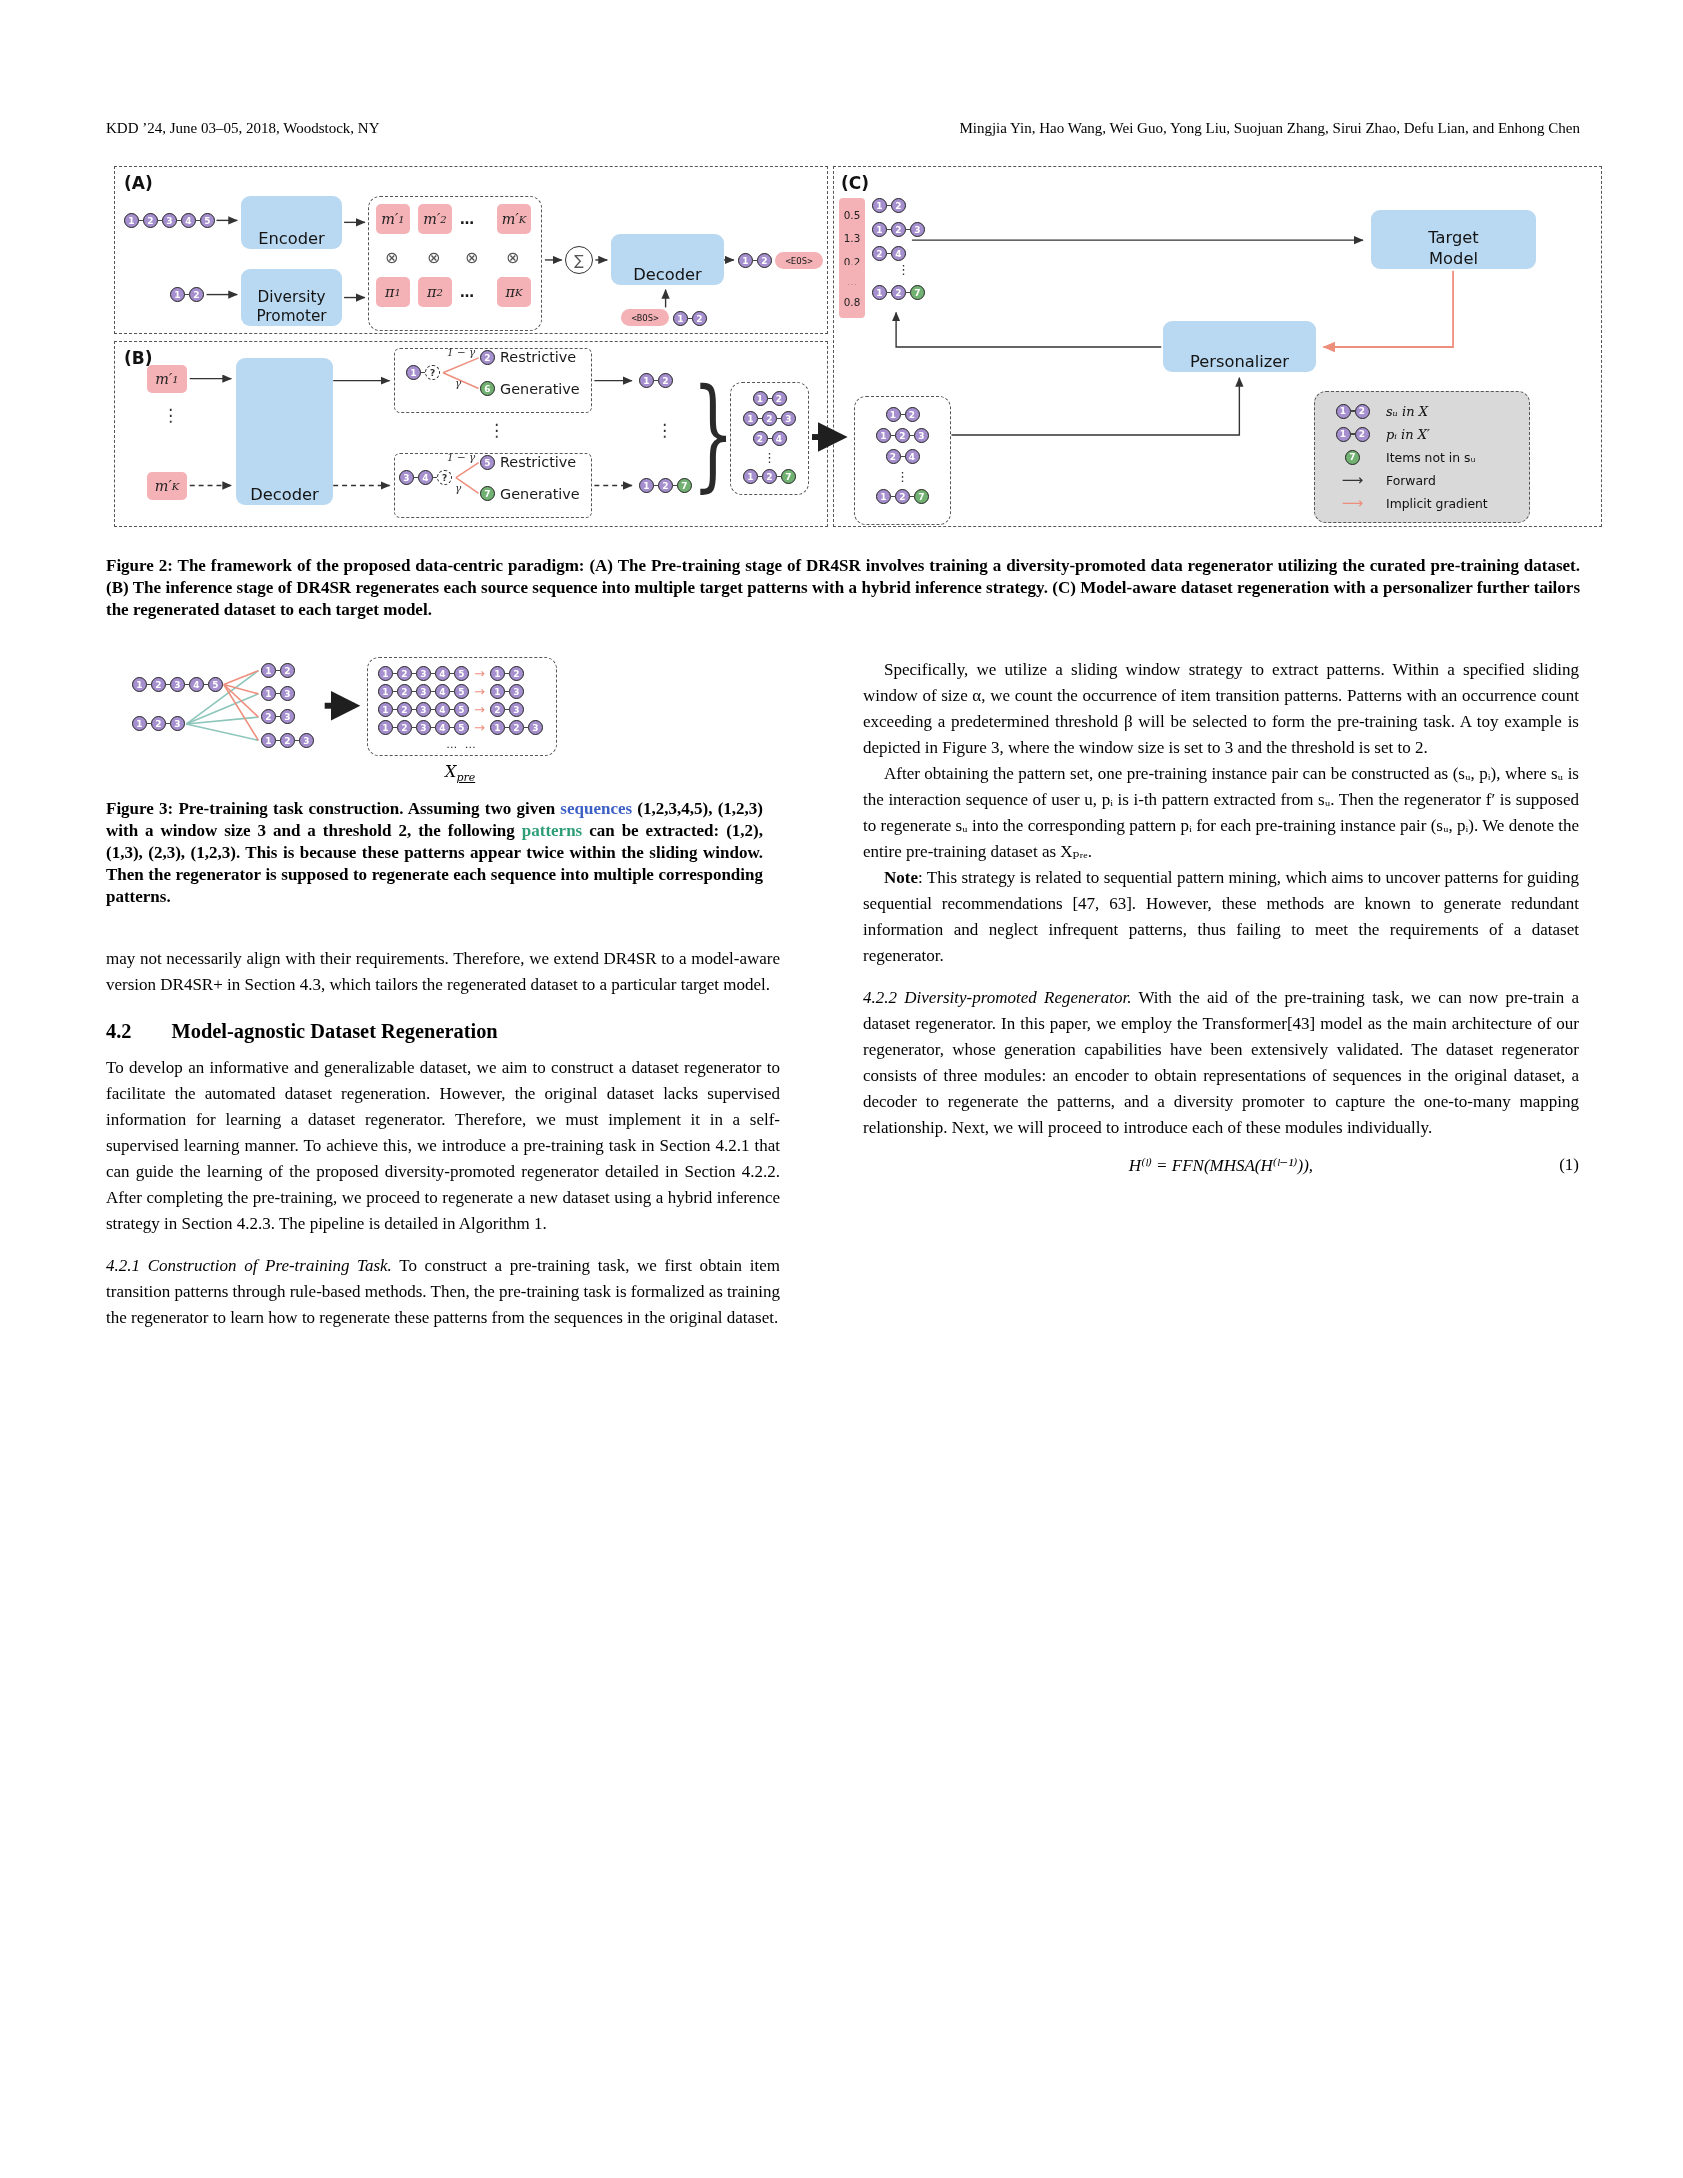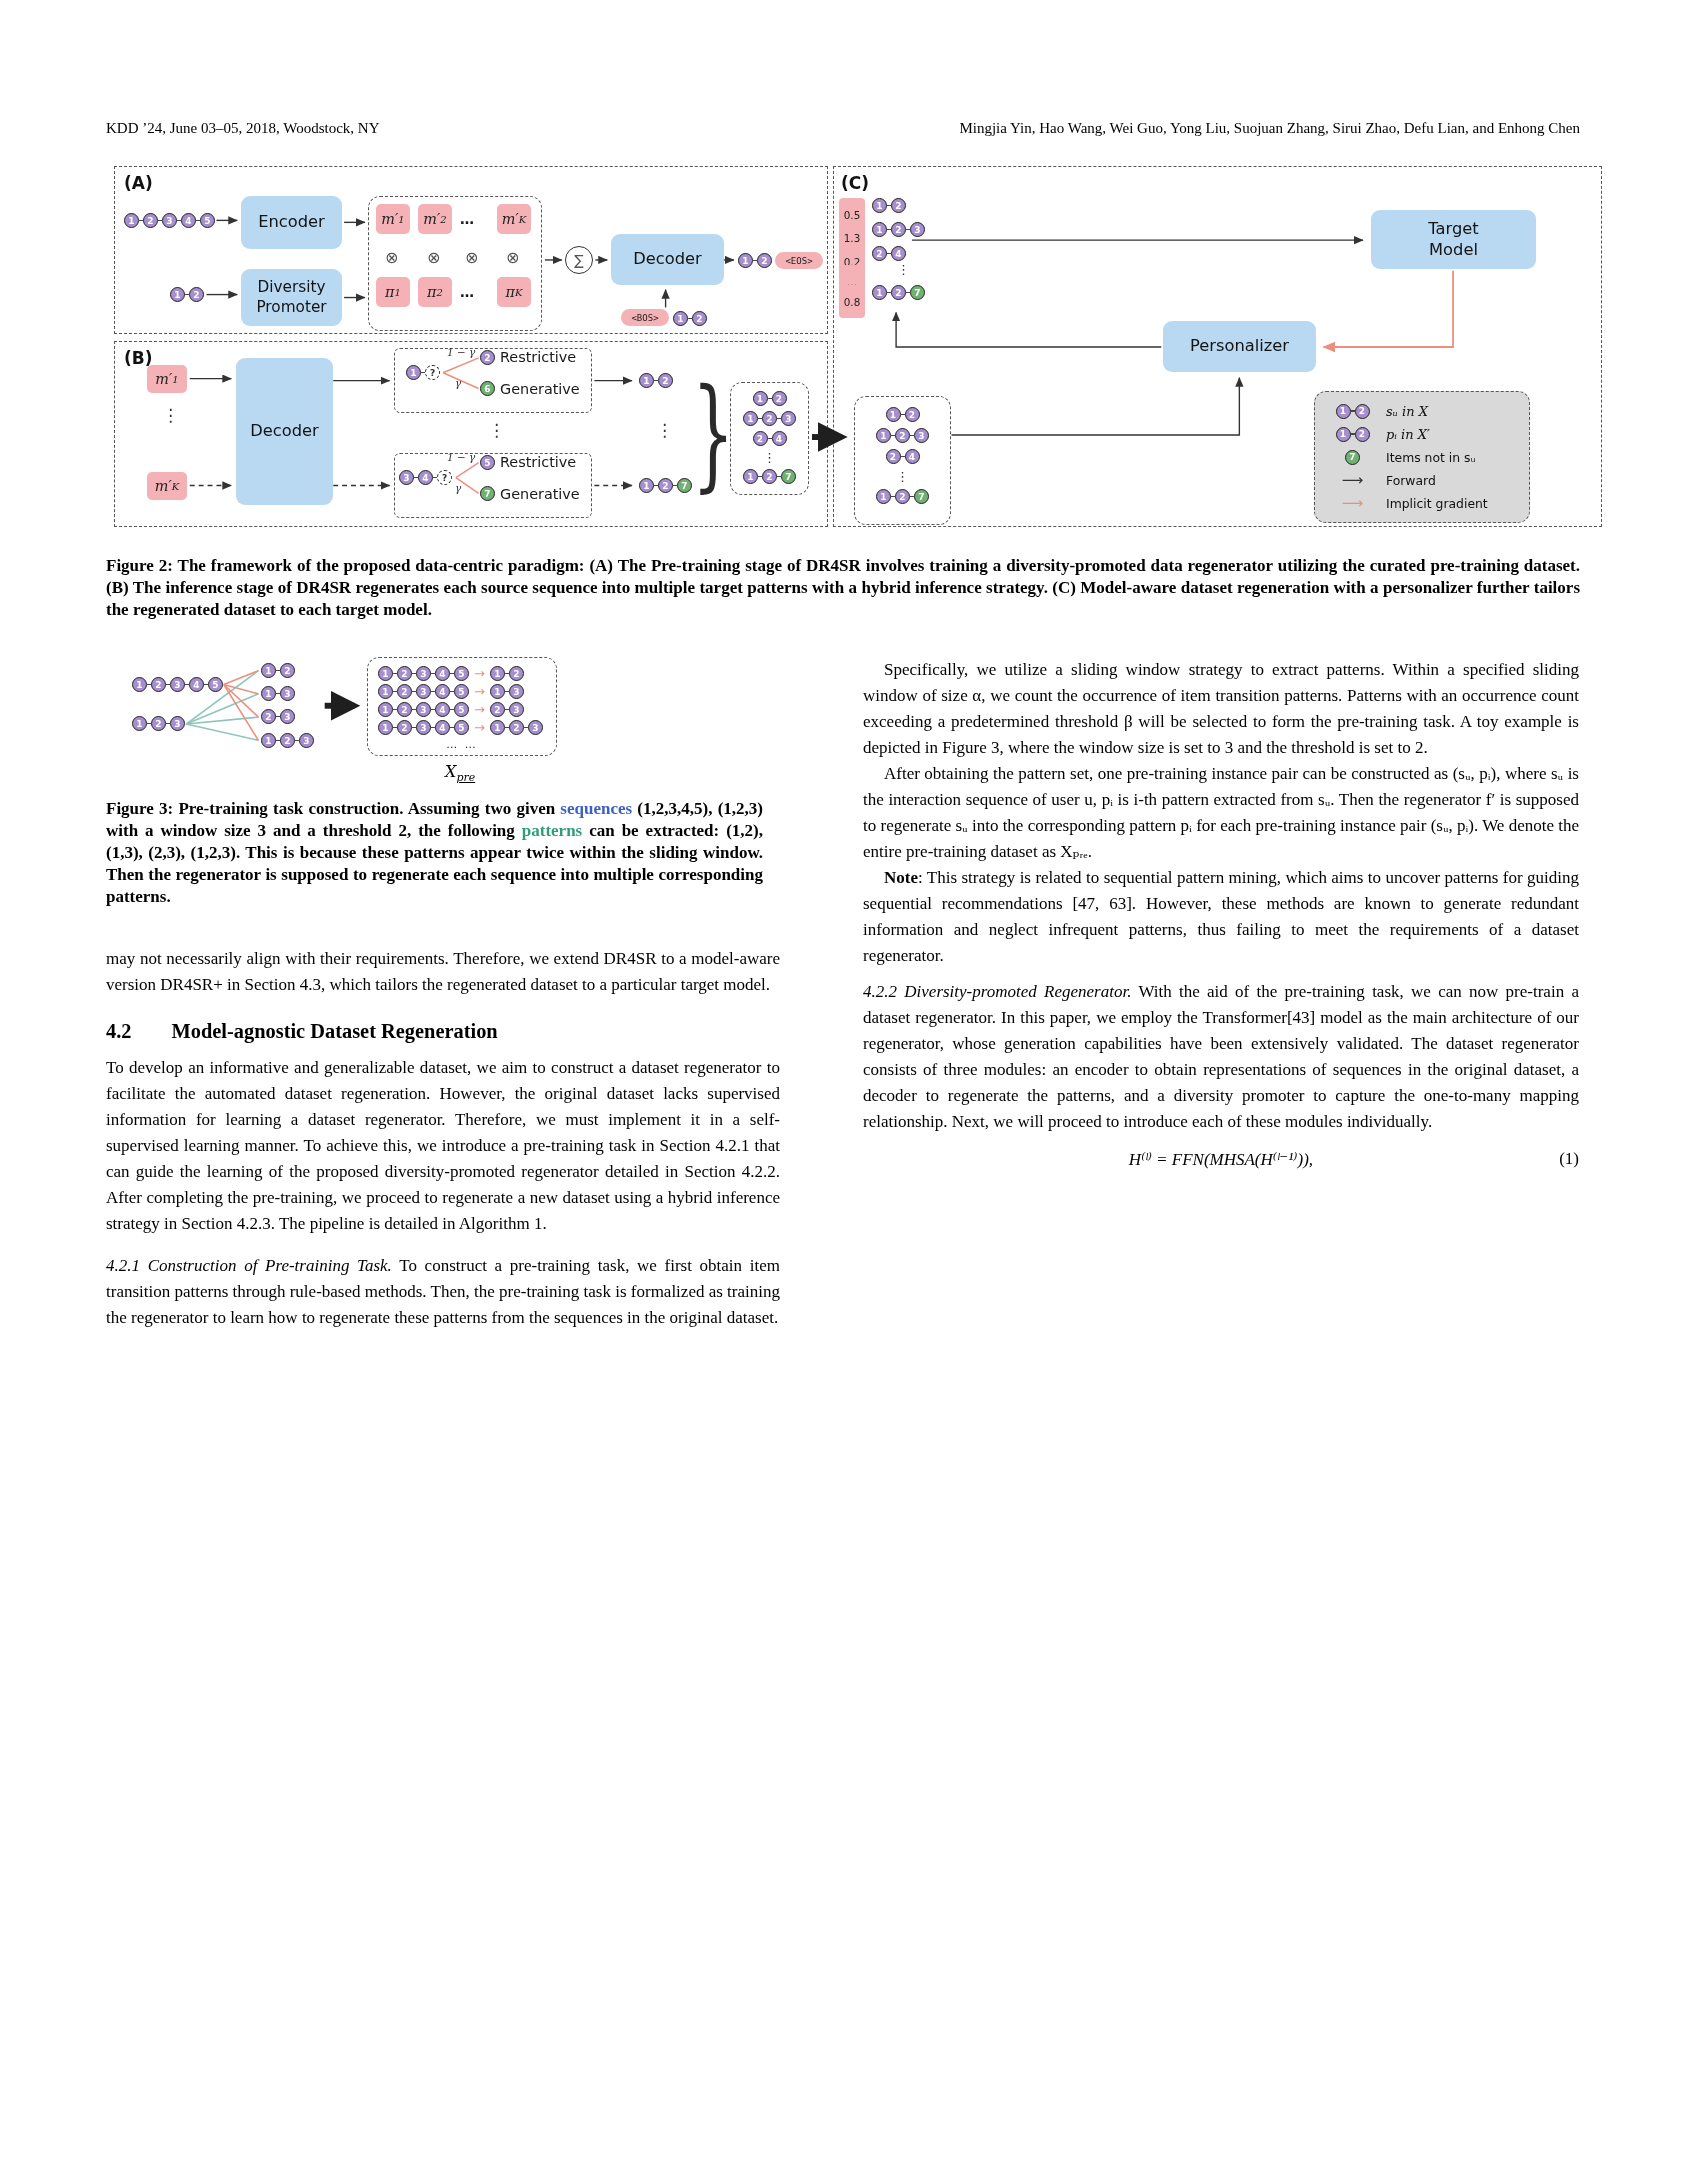--- a/index.html
+++ b/index.html
@@ -17,21 +17,21 @@
   .subsub { font-style:italic; }
   .cap-blue { color:var(--link_blue); }
   .cap-green { color:var(--link_green); }
   .eqline { position:relative; text-align:center; font-style:italic; font-size:17px; margin:14px 0 10px 0; }
   .eqnum { position:absolute; right:0; top:0; font-style:normal; }
 
   
   .fig { font-family:"DejaVu Sans",sans-serif; }
   .dash { border:1.6px dashed #555; }
   .rnd { border-radius:12px; }
-  .blue { background:var(--box_blue); border-radius:9px; display:flex; align-items:center; justify-content:center; text-align:center; white-space:pre-line; color:#141414; line-height:1.25; }
+  .blue { background:var(--box_blue); border-radius:9px; display:flex; align-items:flex-end; justify-content:center; text-align:center; white-space:pre-line; color:#141414; line-height:1.25; }
   .pinkb { background:var(--box_pink); border-radius:5px; display:flex; align-items:center; justify-content:center; font-family:"DejaVu Serif","DejaVu Sans",serif; font-style:italic; font-size:14.4px; color:#222; }
   .pinkb sub { font-size:10px; font-style:italic; }
   .pill { background:var(--box_pink); border-radius:9px; display:flex; align-items:center; justify-content:center; font-family:"DejaVu Sans Mono",monospace; font-size:9px; color:#222; }
   .plabel { font-weight:bold; font-size:17px; color:#111; }
   .seq { display:inline-flex; align-items:center; }
   .tok { width:15px; height:15px; border-radius:50%; border:1px solid #222; color:#fff; font-size:9px; font-weight:bold; display:inline-flex; align-items:center; justify-content:center; flex:none; font-family:"DejaVu Sans",sans-serif; }
   .tok-p { background:var(--token_purple); }
   .tok-g { background:var(--token_green); }
   .tok-q { background:#fff; color:#333; border-style:dashed; }
   .tok-link { width:4px; height:1.6px; background:#444; flex:none; }
@@ -559,21 +559,21 @@
     <span>To construct a pre-training task, we first obtain item transition patterns through rule-based methods. Then, the pre-training task is formalized as training the regenerator to learn how to regenerate these patterns from the sequences in the original dataset.</span>
   </p>
 </div>
 
 <div class="abs" style="left:863px; top:657px; width:716px;">
   <p class="body-p indent">Specifically, we utilize a sliding window strategy to extract patterns. Within a specified sliding window of size α, we count the occurrence of item transition patterns. Patterns with an occurrence count exceeding a predetermined threshold β will be selected to form the pre-training task. A toy example is depicted in Figure 3, where the window size is set to 3 and the threshold is set to 2.</p>
   <p class="body-p indent">After obtaining the pattern set, one pre-training instance pair can be constructed as (sᵤ, pᵢ), where sᵤ is the interaction sequence of user u, pᵢ is i-th pattern extracted from sᵤ. Then the regenerator f′ is supposed to regenerate sᵤ into the corresponding pattern pᵢ for each pre-training instance pair (sᵤ, pᵢ). We denote the entire pre-training dataset as Xₚᵣₑ.</p>
   <p class="body-p indent">
     <b>Note</b><span>: This strategy is related to sequential pattern mining, which aims to uncover patterns for guiding sequential recommendations [47, 63]. However, these methods are known to generate redundant information and neglect infrequent patterns, thus failing to meet the requirements of a dataset regenerator.</span>
   </p>
-  <p class="body-p" style="margin-top:10px;">
+  <p class="body-p" style="margin-top:16px;">
     <span class="subsub">4.2.2   Diversity-promoted Regenerator.</span>
     <span>With the aid of the pre-training task, we can now pre-train a dataset regenerator. In this paper, we employ the Transformer[43] model as the main architecture of our regenerator, whose generation capabilities have been extensively validated. The dataset regenerator consists of three modules: an encoder to obtain representations of sequences in the original dataset, a decoder to regenerate the patterns, and a diversity promoter to capture the one-to-many mapping relationship. Next, we will proceed to introduce each of these modules individually.</span>
   </p>
   <div class="eqline">
     <span>H⁽ˡ⁾ = FFN(MHSA(H⁽ˡ⁻¹⁾)),</span>
     <span class="eqnum">(1)</span>
   </div>
 </div>
 
 

